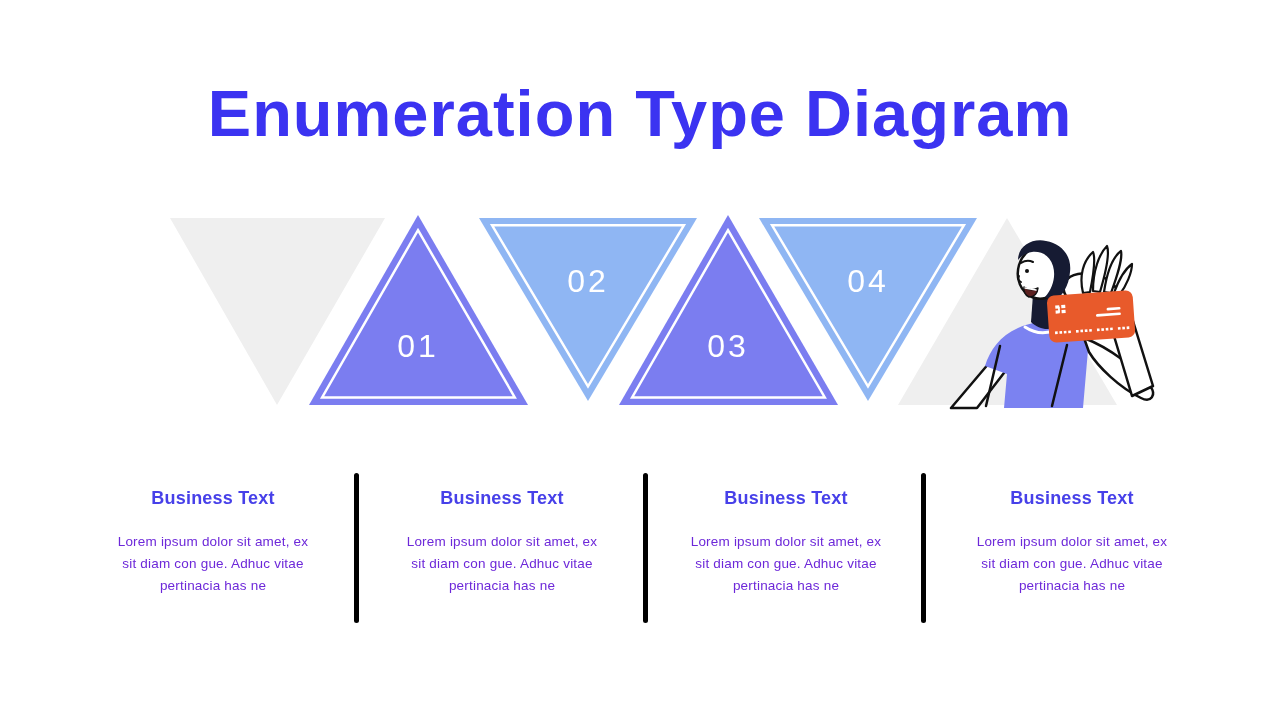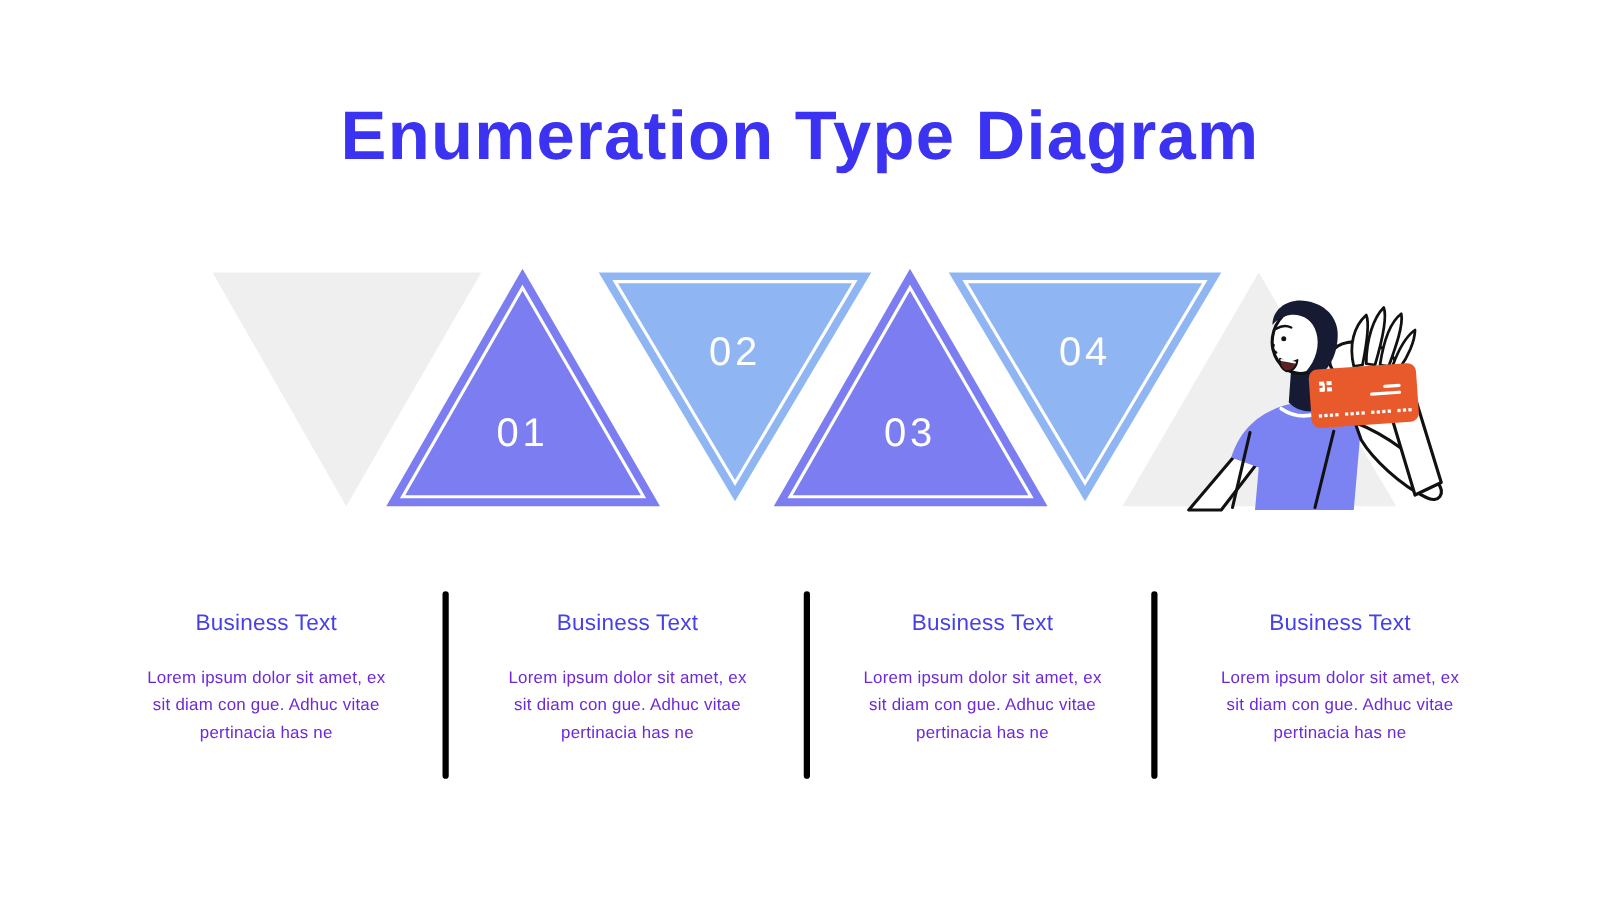--- a/index.html
+++ b/index.html
@@ -7,21 +7,21 @@
     position:relative;
     width:1280px;height:720px;
     background:#ffffff;
     overflow:hidden;
     font-family:"Liberation Sans", sans-serif;
   }
   .title{
     position:absolute;
     left:0; top:76px; width:1280px;
     text-align:center;
-    font-size:55px;
+    font-size:65px;
     font-weight:800;
     letter-spacing:1px;
     color:#3B33F1;
   }
   .band-svg{
     position:absolute; left:0; top:0;
   }
   .step-number{
     font-family:"Liberation Sans", sans-serif;
     font-size:32px;
@@ -33,21 +33,21 @@
   .col{
     position:absolute;
     top:488px;
     width:280px;
     text-align:center;
   }
   .col-1{left:73px;} .col-2{left:362px;} .col-3{left:646px;} .col-4{left:932px;}
   .col-heading{
     color:#4740E9;
     font-size:18px;
-    font-weight:400;
+    font-weight:700;
     margin-bottom:22px;
     letter-spacing:0.2px;
   }
   .col-body-line{
     color:#6d28d9;
     font-size:13.5px;
     line-height:22px;
     letter-spacing:0.2px;
   }
   .divider{

